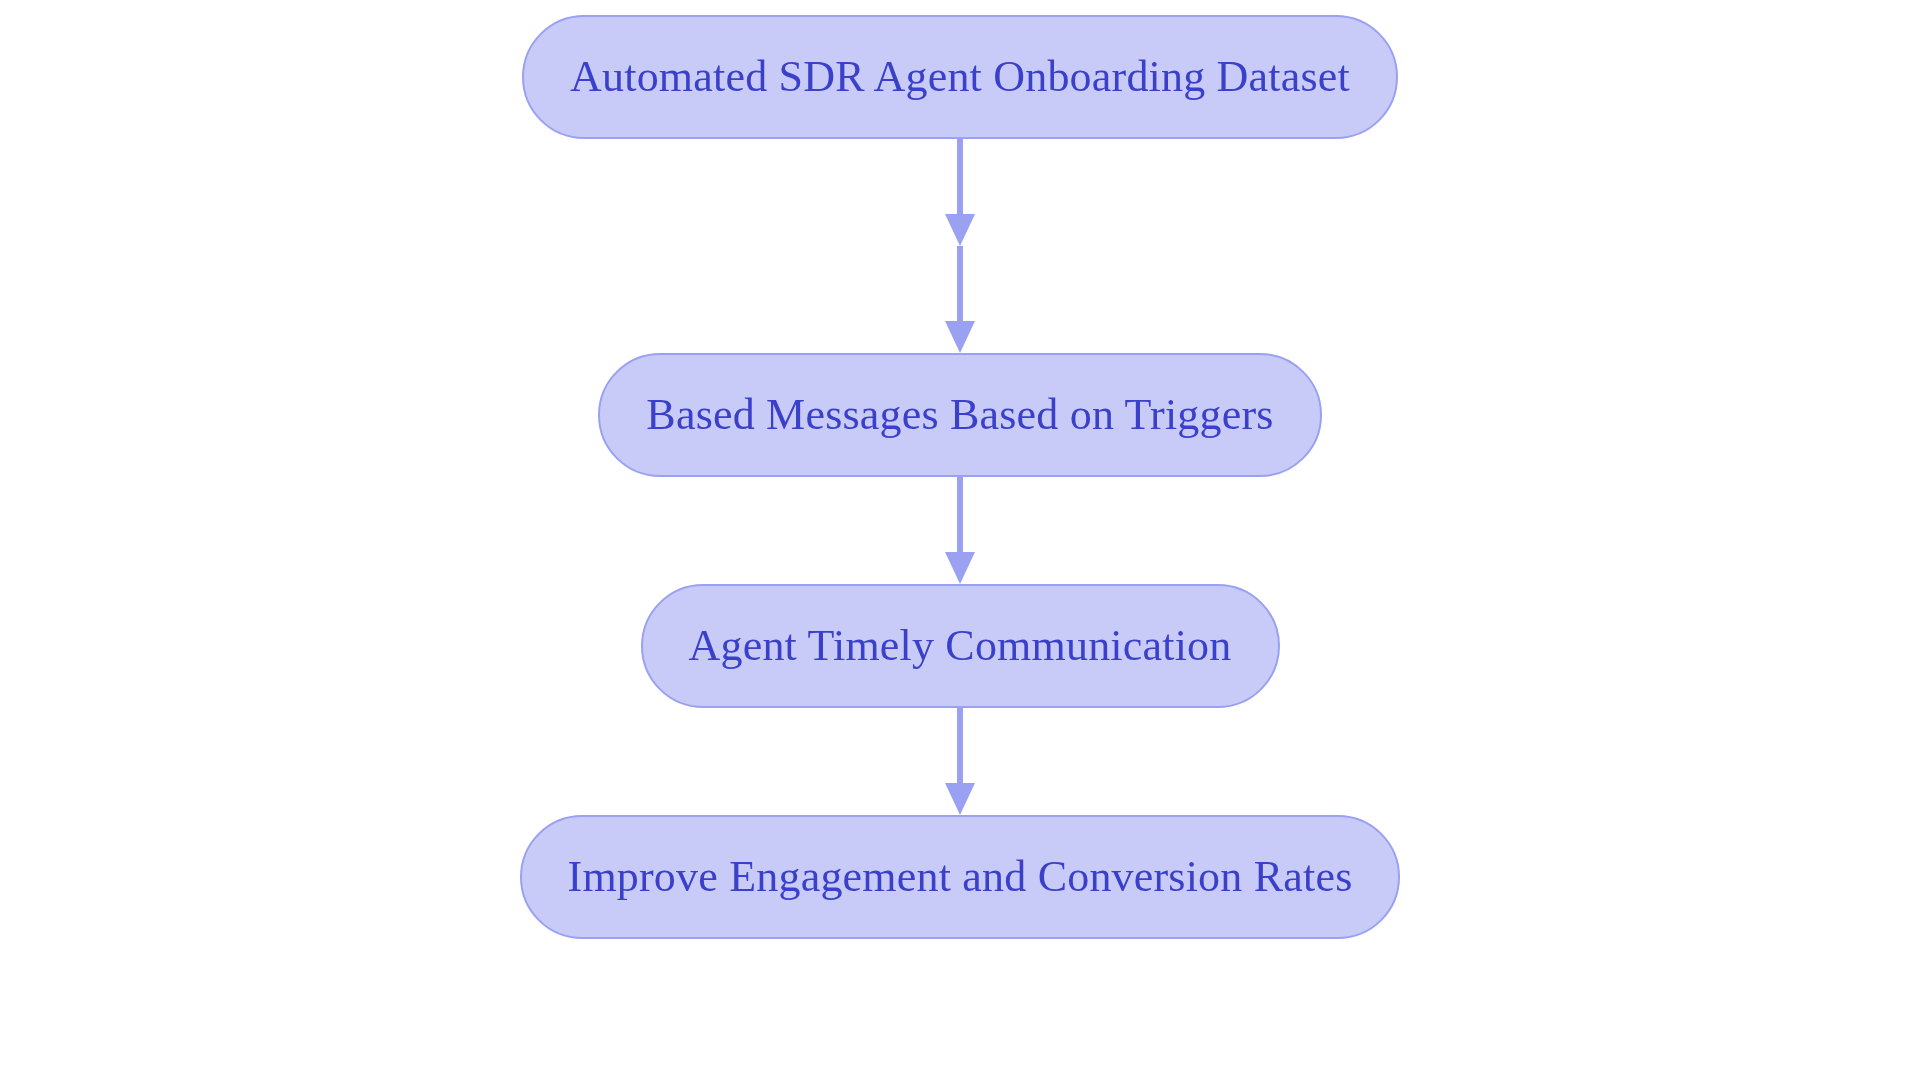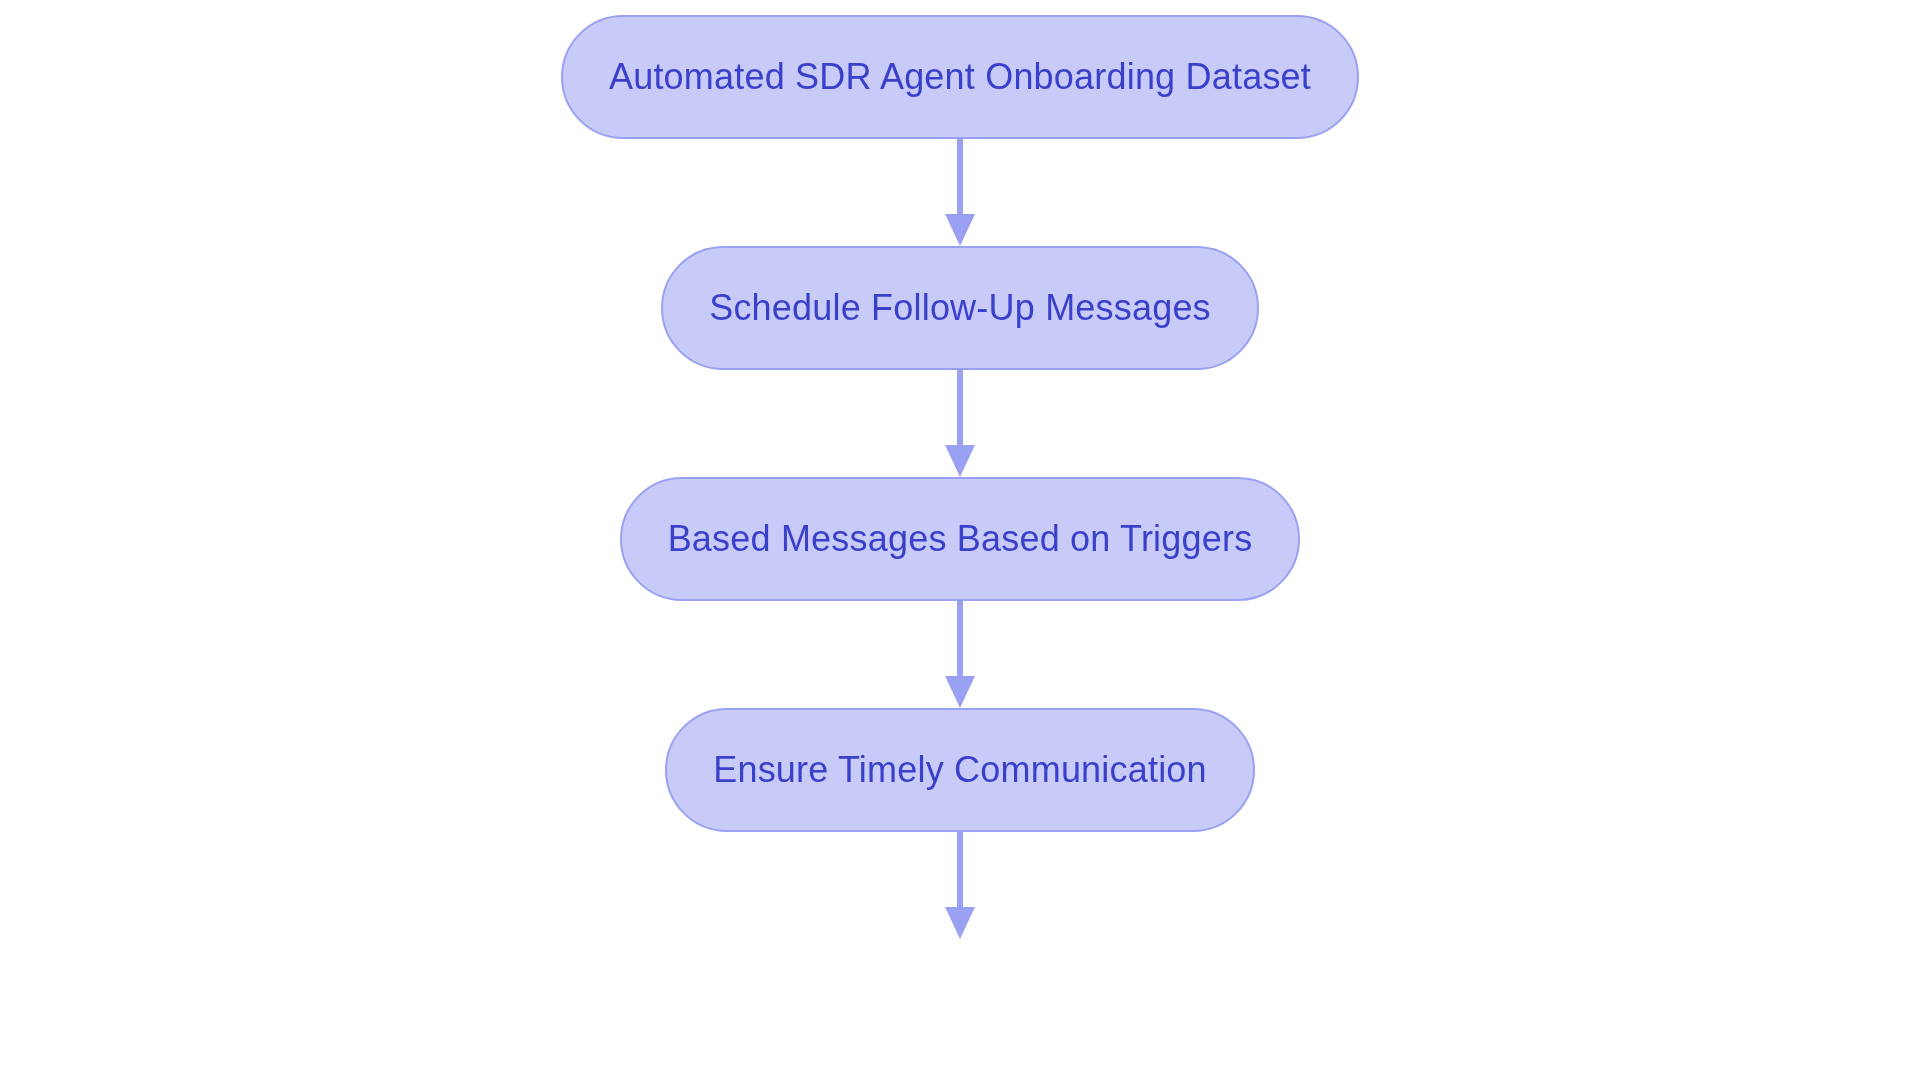--- a/index.html
+++ b/index.html
@@ -33,23 +33,24 @@
     border:2px solid var(--node-border);
     color:var(--node-text);
     display:flex;
     align-items:center;
     justify-content:center;
     white-space:nowrap;
     padding:0 46px;
     flex:0 0 auto;
   }
   .node-label{
-    font-size:36px;
+    font-size:44px;
     letter-spacing:0.2px;
     line-height:1;
+    font-family:Liberation Serif, serif;
   }
   .n1{min-width:690px;}
   .n2{min-width:516px;}
   .n3{min-width:556px;}
   .n4{min-width:510px;}
   .n5{min-width:696px;}
   .arrow{
     height:107px;
     flex:0 0 auto;
     display:flex;
@@ -77,41 +78,41 @@
 
   <div class="node n1">
     <span class="node-label">Automated SDR Agent Onboarding Dataset</span>
   </div>
 
   <div class="arrow">
     <div class="shaft"></div>
     <div class="head"></div>
   </div>
 
-  <div class="node n2">
-    <span class="node-label">Schedule Follow-Up Messages</span>
-  </div>
 
   <div class="arrow">
     <div class="shaft"></div>
     <div class="head"></div>
   </div>
 
   <div class="node n3">
     <span class="node-label">Based Messages Based on Triggers</span>
   </div>
 
   <div class="arrow">
     <div class="shaft"></div>
     <div class="head"></div>
   </div>
 
   <div class="node n4">
-    <span class="node-label">Ensure Timely Communication</span>
+    <span class="node-label">Agent Timely Communication</span>
   </div>
 
   <div class="arrow">
     <div class="shaft"></div>
     <div class="head"></div>
   </div>
 
+  <div class="node n5">
+    <span class="node-label">Improve Engagement and Conversion Rates</span>
+  </div>
 
 </div>
 
 </body></html>

